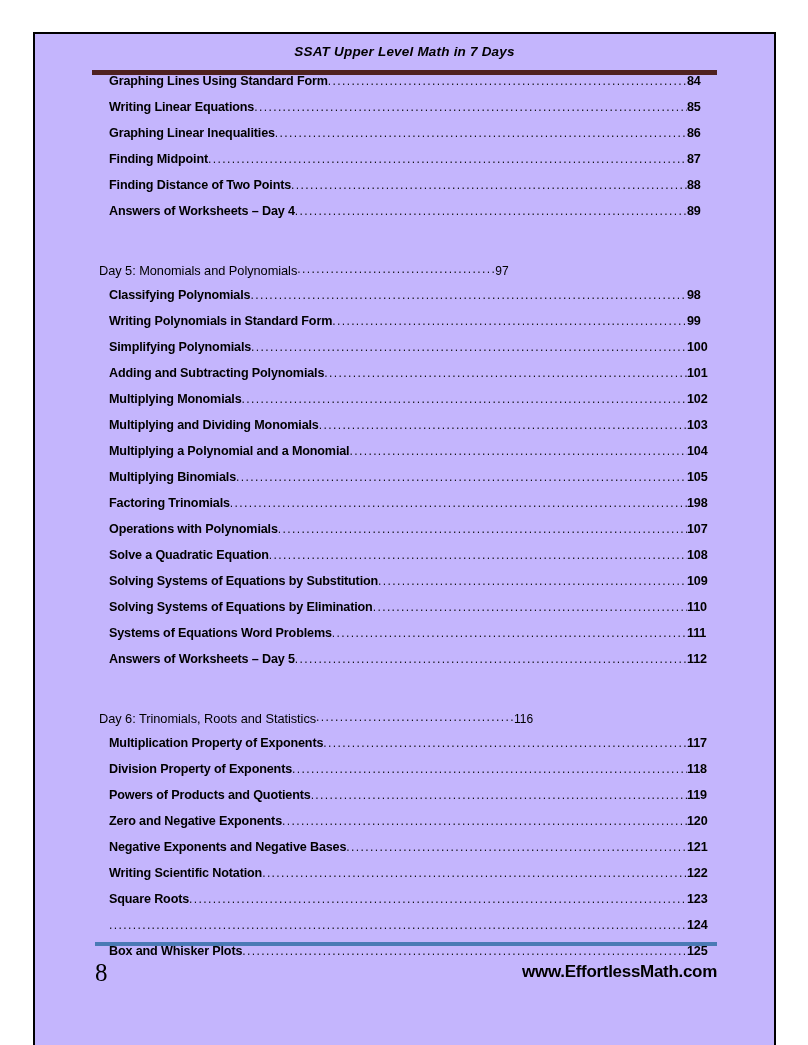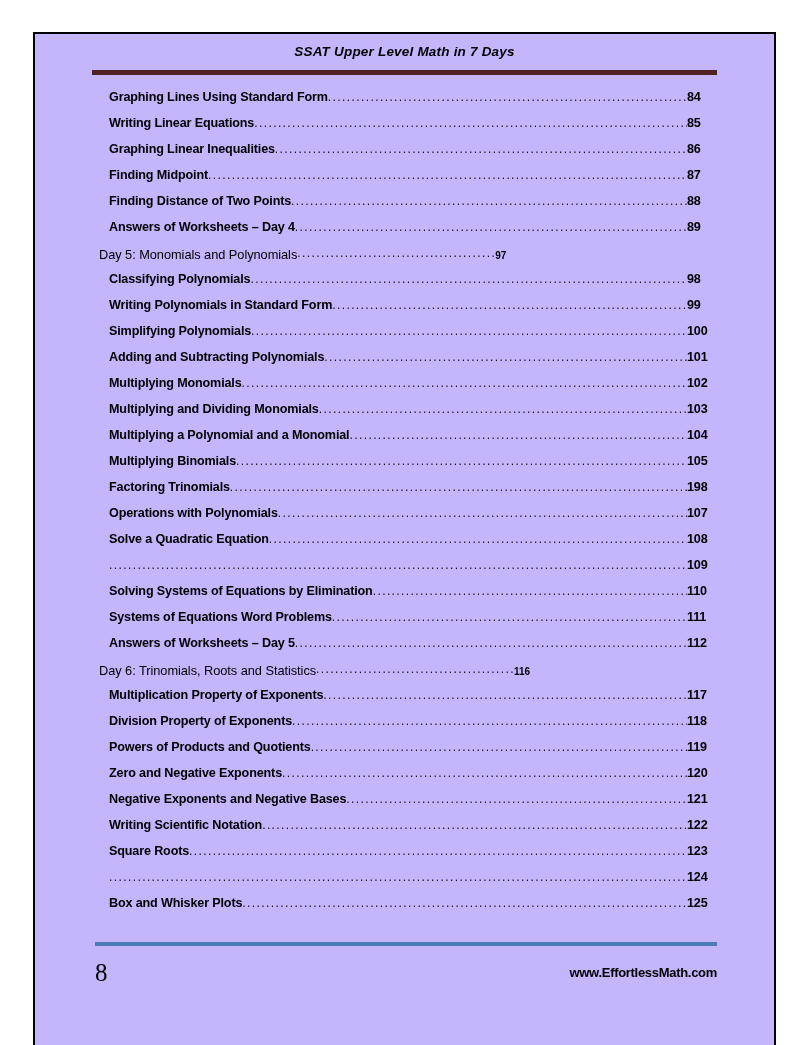--- a/index.html
+++ b/index.html
@@ -52,21 +52,21 @@
     top: 36px;
     width: 625px;
     height: 5px;
     background: #4f2120;
   }
 
   
   .toc {
     position: absolute;
     left: 57px;       
-    top: 56px;
+    top: 40px;
     width: 625px;
   }
 
   .toc-entry {
     display: flex;
     align-items: baseline;
     height: 26px;
     width: 100%;
     box-sizing: border-box;
     color: #000000;
@@ -80,20 +80,21 @@
     font-stretch: condensed;
     letter-spacing: -0.15px;
   }
 
   
   .toc-entry.level-1 {
     padding-left: 7px;      
     font-weight: normal;
     font-size: 12.8px;
     letter-spacing: -0.05px;
+    margin-top: 32px;
   }
   .toc-entry.level-1 .toc-leader-wrap {
     flex: 0 0 auto;
   }
   .toc-entry.level-1 .toc-leader {
     display: inline-block;
     width: 198px;
   }
   .toc-entry.level-1 .toc-page {
     width: auto;
@@ -129,22 +130,22 @@
   .toc-page {
     flex: 0 0 auto;
     width: 30px;
     text-align: left;
     white-space: nowrap;
     font-weight: bold;
     font-size: 12.6px;
     font-stretch: condensed;
   }
   .toc-entry.level-1 .toc-page {
-    font-weight: bold;
-    font-size: 10px;
+    font-weight: normal;
+    font-size: 12px;
   }
 
   
   .footer-rule {
     position: absolute;
     left: 60px;       
     top: 908px;
     width: 622px;     
     height: 4px;
     background: #4a7ab5;
@@ -161,21 +162,21 @@
   }
   .footer-page-number {
     font-family: "Liberation Serif", serif;
     font-size: 25px;
     font-weight: normal;
     color: #000000;
     line-height: 1;
   }
   .footer-site {
     font-family: "Liberation Sans", sans-serif;
-    font-size: 13px;
+    font-size: 17px;
     font-weight: bold;
     font-stretch: condensed;
     letter-spacing: -0.3px;
     color: #000000;
   }
 </style>
 </head>
 <body>
 
 <div class="page-sheet" style="border-color: rgb(0, 0, 0);">
@@ -306,20 +307,21 @@
         <span class="toc-page">107</span>
       </div>
       <div class="toc-entry level-2">
         <span class="toc-title">Solve a Quadratic Equation</span>
         <span class="toc-leader-wrap">
           <span class="toc-leader">...........................................................................................................................................................................................................</span>
         </span>
         <span class="toc-page">108</span>
       </div>
       <div class="toc-entry level-2">
+        <span class="toc-title">Solving Systems of Equations by Substitution</span>
         <span class="toc-leader-wrap">
           <span class="toc-leader">...........................................................................................................................................................................................................</span>
         </span>
         <span class="toc-page">109</span>
       </div>
       <div class="toc-entry level-2">
         <span class="toc-title">Solving Systems of Equations by Elimination</span>
         <span class="toc-leader-wrap">
           <span class="toc-leader">...........................................................................................................................................................................................................</span>
         </span>

